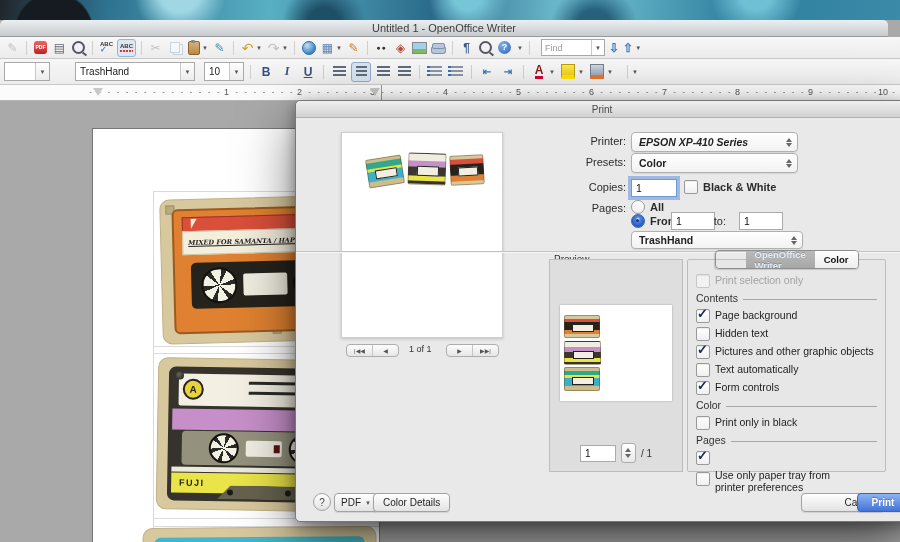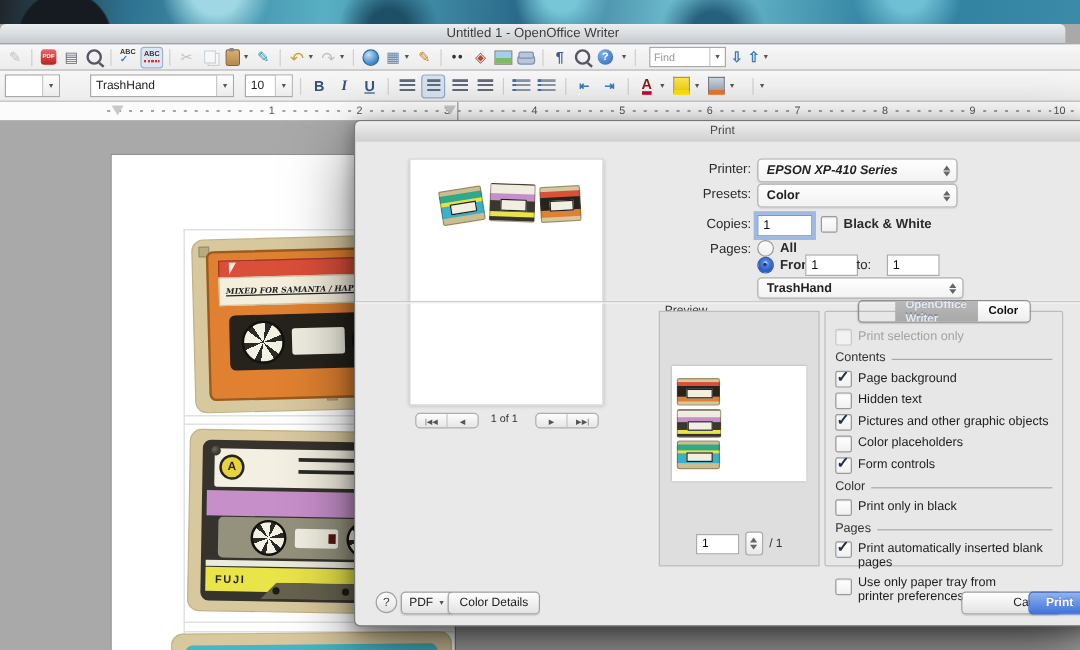--- a/index.html
+++ b/index.html
@@ -539,41 +539,40 @@
         <div class="cbrow">
           <span class="cbx"></span>
           <span>Hidden text</span>
         </div>
         <div class="cbrow">
           <span class="cbx on"></span>
           <span>Pictures and other graphic objects</span>
         </div>
         <div class="cbrow">
           <span class="cbx"></span>
-          <span>Color placeholders</span>
+          <span>Text automatically</span>
         </div>
         <div class="cbrow">
           <span class="cbx on"></span>
           <span>Form controls</span>
         </div>
         <div class="secthdr">
           <span>Color</span>
             <span class="rule"></span>
         </div>
         <div class="cbrow">
           <span class="cbx"></span>
           <span>Print only in black</span>
         </div>
         <div class="secthdr">
           <span>Pages</span>
             <span class="rule"></span>
         </div>
         <div class="cbrow">
           <span class="cbx on"></span>
-          <span>Print automatically inserted blank pages</span>
         </div>
         <div class="cbrow" style="width:150px;">
           <span class="cbx" style="margin-top:3px;"></span>
           <span>Use only paper tray from printer preferences</span>
         </div>
       </div>
     </div>
 
     <div class="btnrow-help">
       <span>?</span>

